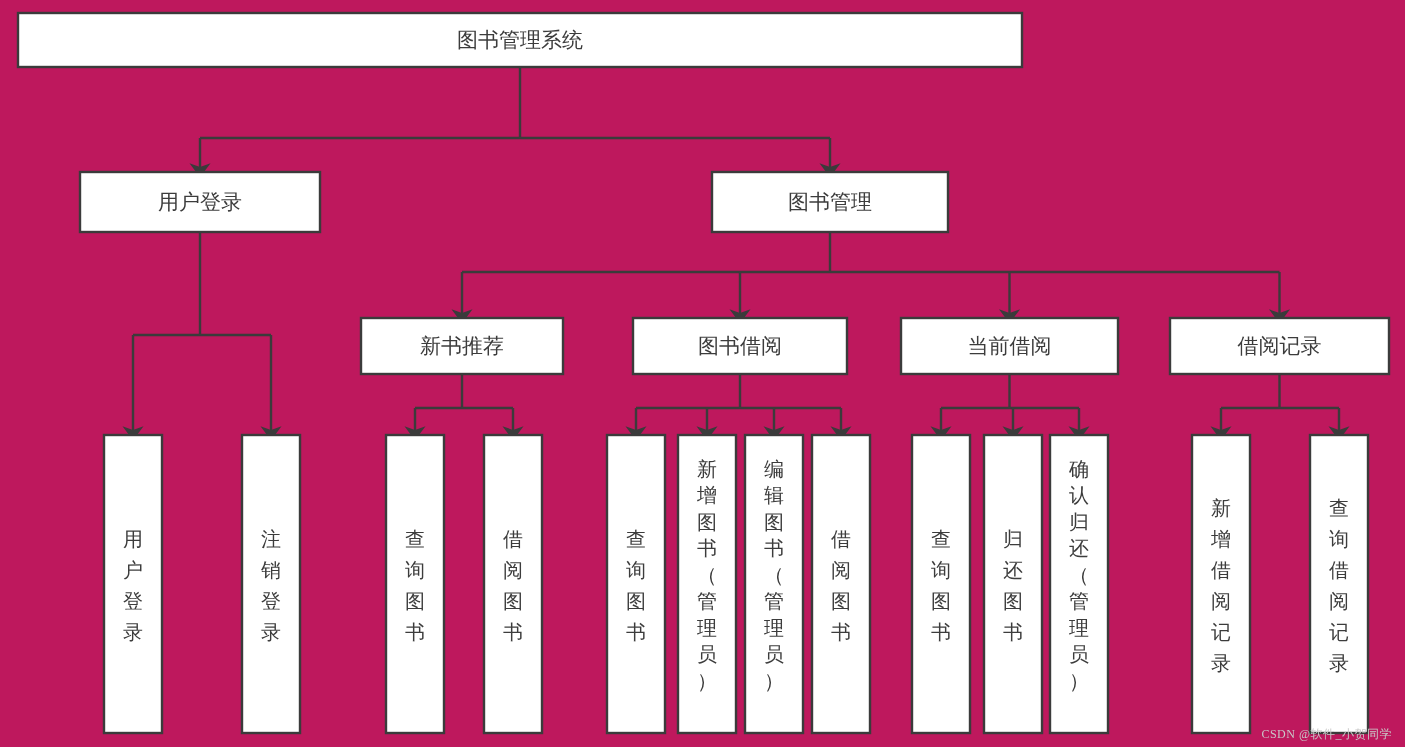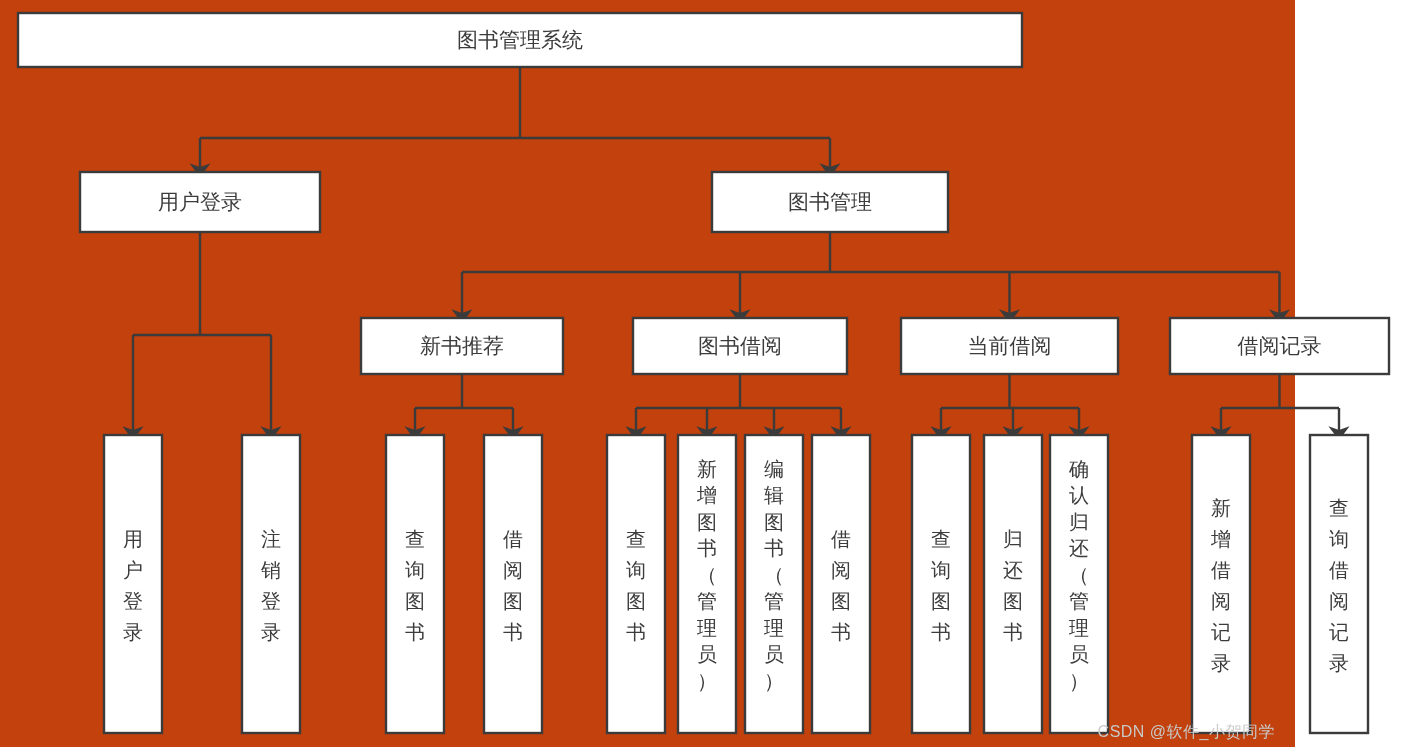--- a/index.html
+++ b/index.html
@@ -8,23 +8,23 @@
     background: #ffffff;
   }
   body {
     width: 1405px;
     height: 747px;
     font-family: "DejaVu Sans", "Liberation Sans", sans-serif;
     overflow: hidden;
   }
   #diagram-root {
     position: relative;
-    width: 1295px;
+    width: 1405px;
     height: 747px;
-    background: #c2410c;
+    background: #be185d;
   }
   svg.tree-canvas {
     position: absolute;
     top: 0;
     left: 0;
     width: 1405px;
     height: 747px;
     display: block;
   }
   .node-box {
@@ -46,25 +46,25 @@
     text-anchor: middle;
   }
   .link-line {
     stroke: #3b3b3b;
     stroke-width: 2.4;
     fill: none;
     stroke-linecap: butt;
   }
   .watermark-text {
     position: absolute;
-    right: 20px;
+    right: 13px;
     bottom: 4px;
     color: #c9c9c9;
-    font-size: 16px;
-    font-family: Liberation Sans, sans-serif;
+    font-size: 12px;
+    font-family: Liberation Serif, serif;
     letter-spacing: 0.5px;
     white-space: nowrap;
     user-select: none;
   }
 </style>
 </head>
 <body>
 
 <div id="diagram-root">
   <svg class="tree-canvas" id="tree-canvas" viewBox="0 0 1405 747">

